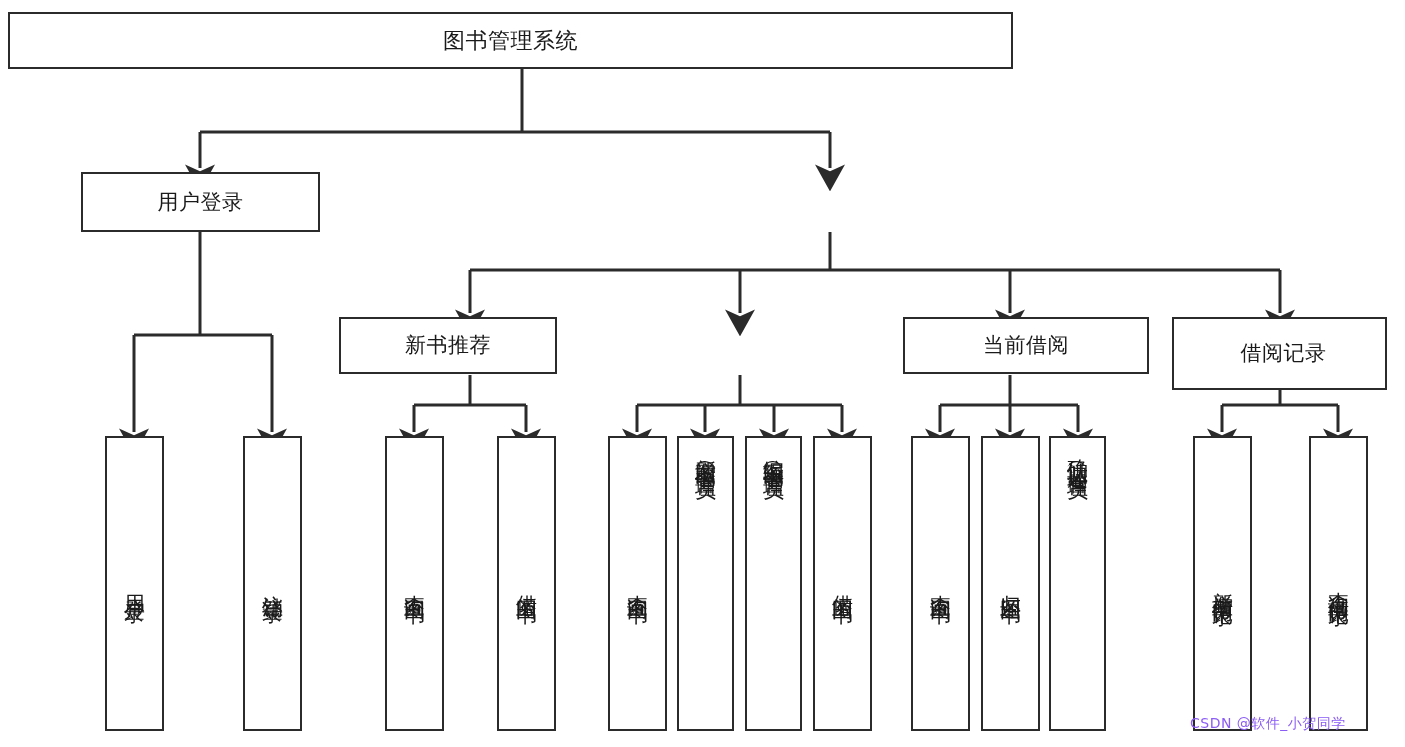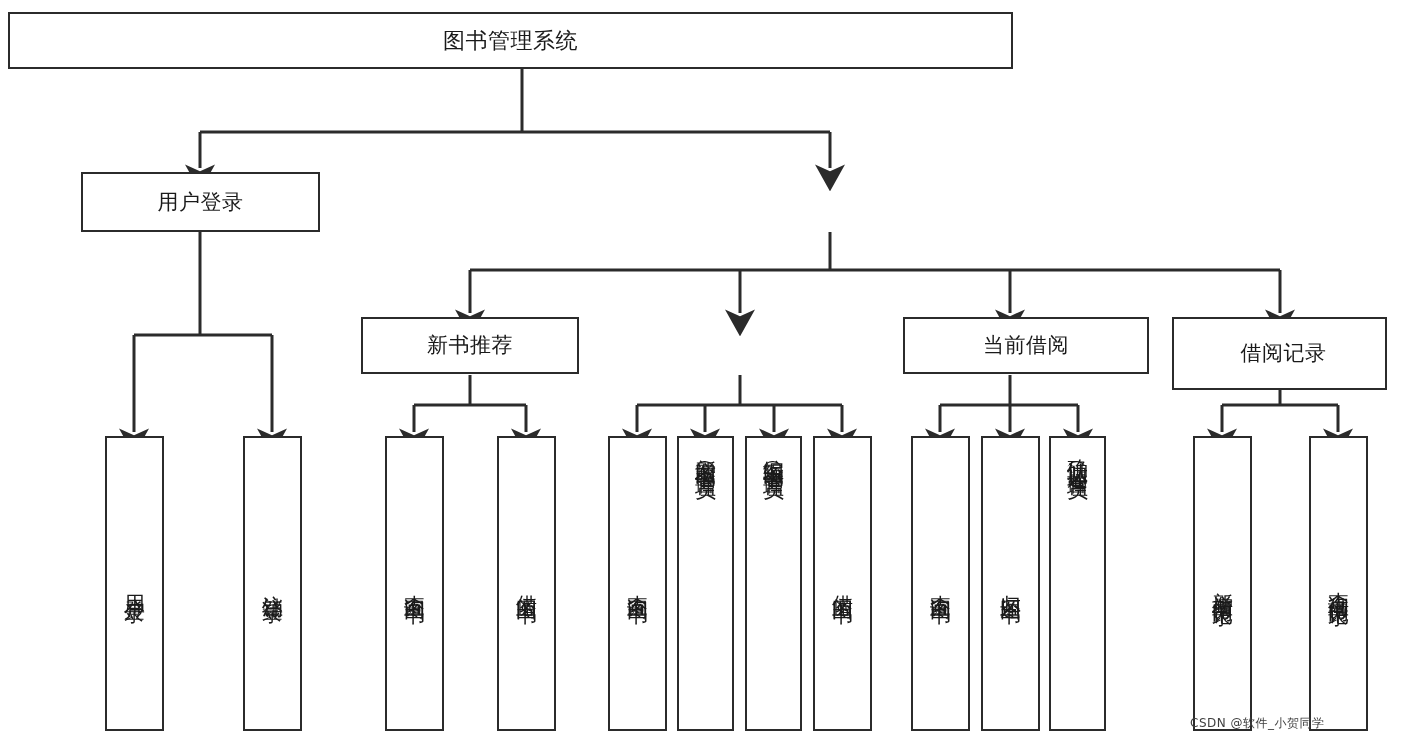--- a/index.html
+++ b/index.html
@@ -60,22 +60,22 @@
     letter-spacing: 3px;
     line-height: 1.05;
     white-space: nowrap;
   }
   .node.v.mid {
     align-items: center;
     padding-top: 0;
   }
   .watermark {
     position: absolute;
-    font-size: 12px;
-    color: #404040;
+    font-size: 14px;
+    color: #8b5cf6;
     white-space: nowrap;
     letter-spacing: 0.5px;
   }
 </style>
 </head>
 <body>
 
 <div id="canvas">
 
   <svg class="edges" viewBox="0 0 1405 747" xmlns="http://www.w3.org/2000/svg">
@@ -129,21 +129,21 @@
   </svg>
 
   <div class="node h title" style="left:8px; top:12px; width:1005px; height:57px;">
     <span class="label">图书管理系统</span>
   </div>
 
   <div class="node h" style="left:81px; top:172px; width:239px; height:60px;">
     <span class="label">用户登录</span>
   </div>
 
-  <div class="node h" style="left:361px; top:317px; width:218px; height:57px;">
+  <div class="node h" style="left:339px; top:317px; width:218px; height:57px;">
     <span class="label">新书推荐</span>
   </div>
   <div class="node h" style="left:903px; top:317px; width:246px; height:57px;">
     <span class="label">当前借阅</span>
   </div>
   <div class="node h" style="left:1172px; top:317px; width:215px; height:73px;padding-left:8px;">
     <span class="label">借阅记录</span>
   </div>
 
   <div class="node v mid" style="left:105px; top:436px; width:59px; height:295px;">

